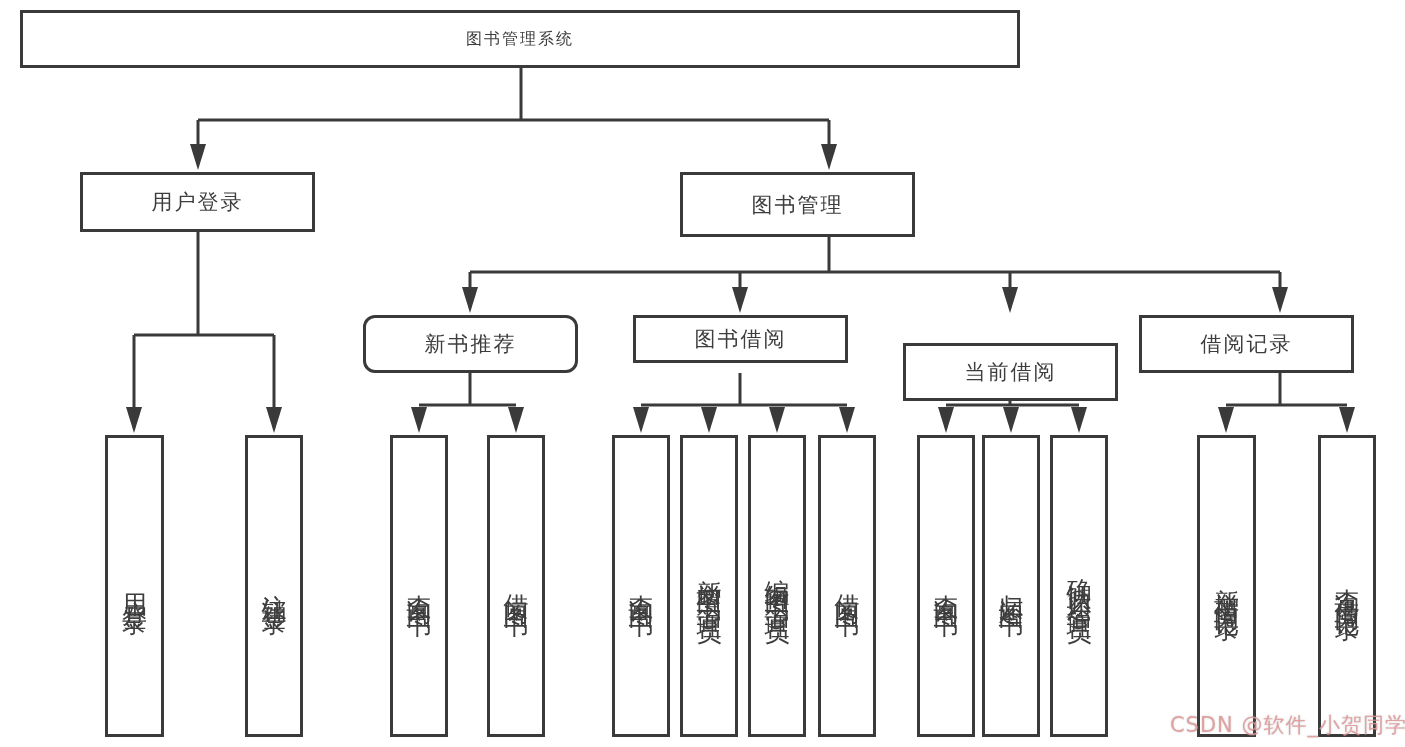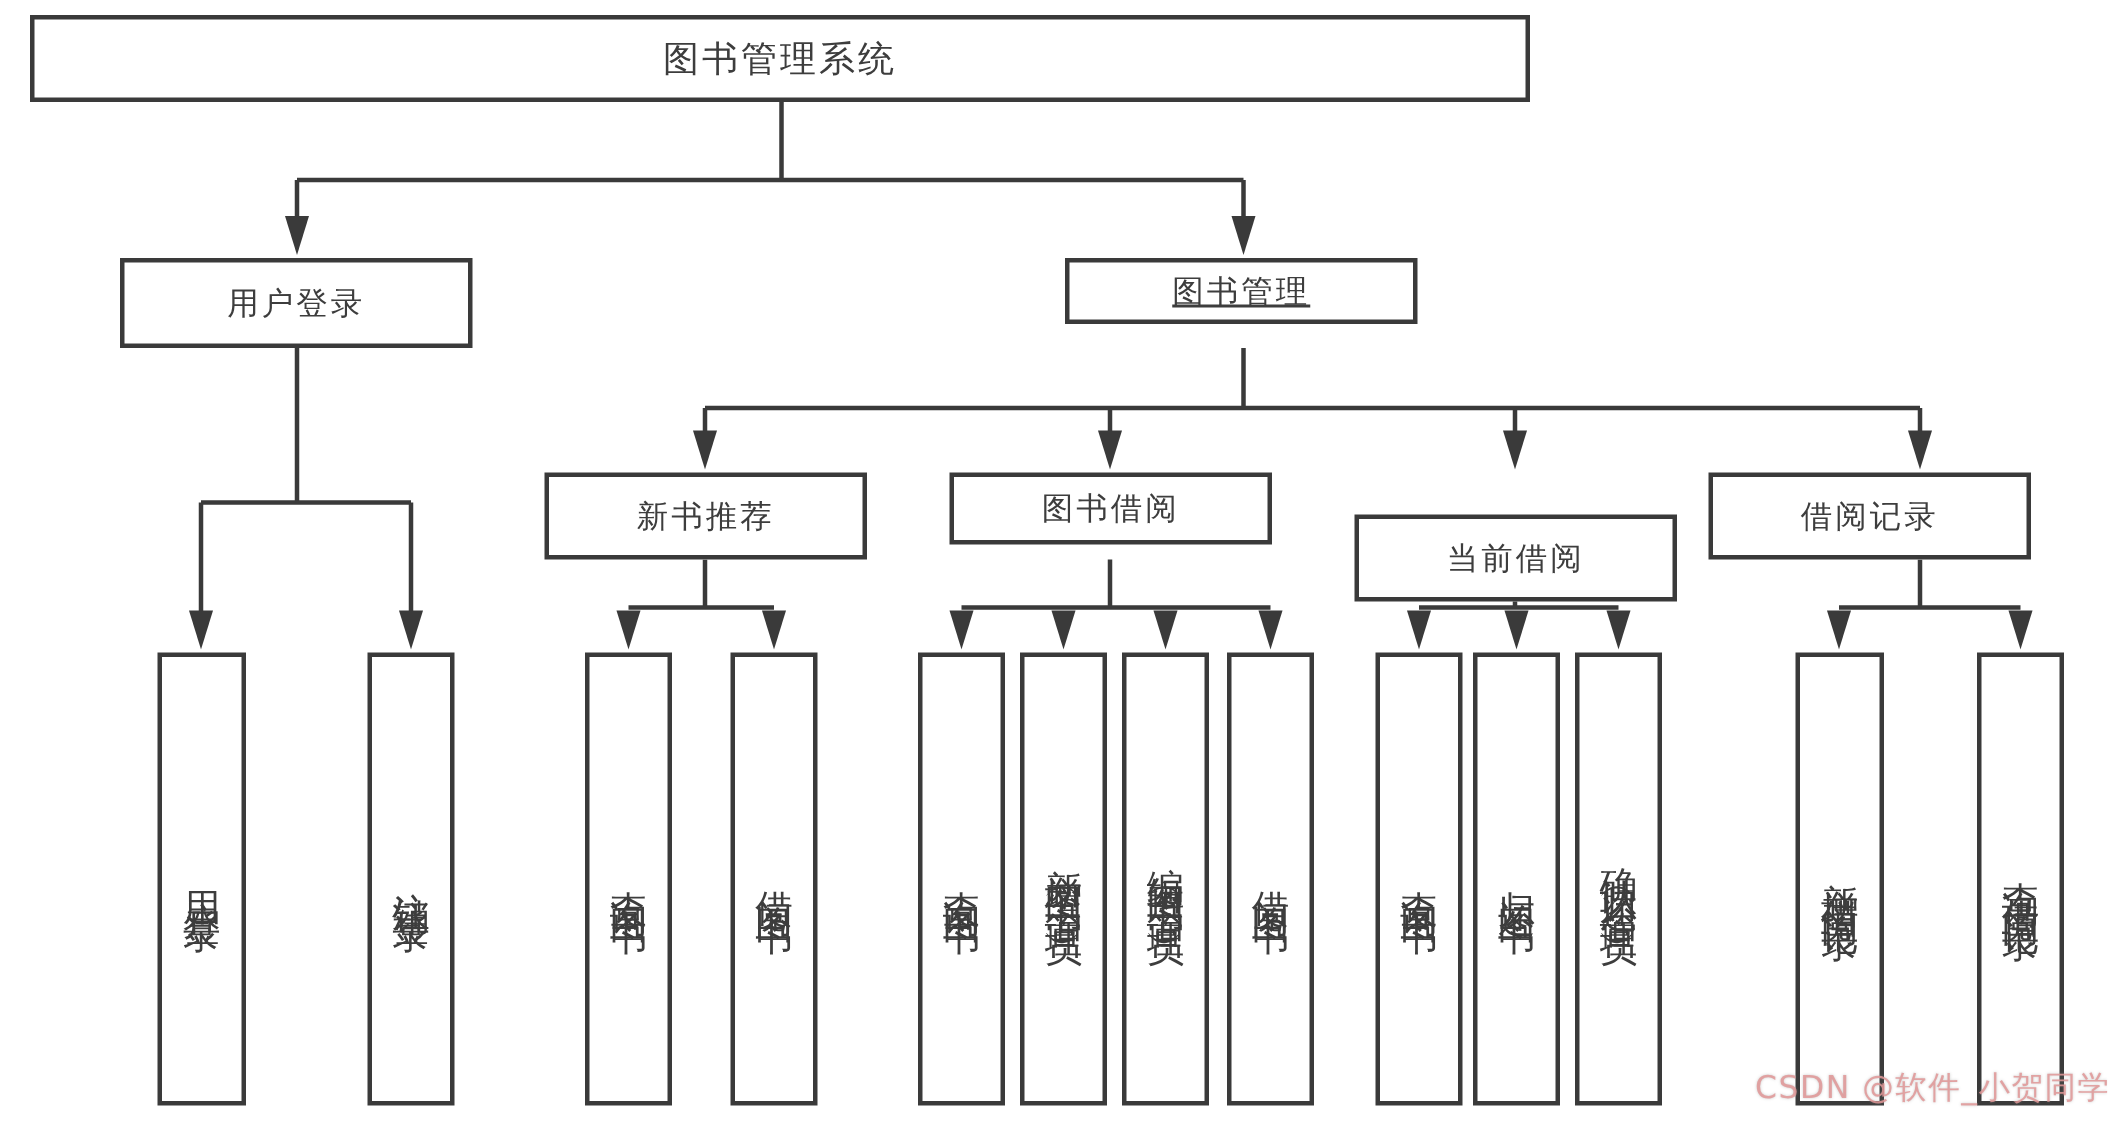--- a/index.html
+++ b/index.html
@@ -18,21 +18,21 @@
     background:#ffffff;
     display:flex;
     align-items:center;
     justify-content:center;
   }
   .hnode{
     font-size:21px;
     letter-spacing:2px;
     white-space:nowrap;
   }
-  .root{font-size:24px;}
+  .root{font-size:16px;}
   .leaf{
     width:58px;height:302px;top:435px;
   }
   .leaf .vtext{
     writing-mode:vertical-rl;
     text-orientation:mixed;
     font-size:25px;
     letter-spacing:6px;
     line-height:1;
     white-space:nowrap;
@@ -94,25 +94,25 @@
     <polygon points="1339,407 1355,407 1347,433"></polygon>
   </svg>
 
   <div class="node hnode root" style="left:20px;top:10px;width:1000px;height:58px;">
     <span>图书管理系统</span>
   </div>
 
   <div class="node hnode" style="left:80px;top:172px;width:235px;height:60px;">
     <span>用户登录</span>
   </div>
-  <div class="node hnode" style="left:710px;top:172px;width:235px;height:44px;text-decoration:underline;">
+  <div class="node hnode" style="left:680px;top:172px;width:235px;height:65px;">
     <span>图书管理</span>
   </div>
 
-  <div class="node hnode" style="left:363px;top:315px;width:215px;height:58px;">
+  <div class="node hnode" style="left:363px;top:315px;width:215px;height:58px;border-radius:12px;">
     <span>新书推荐</span>
   </div>
   <div class="node hnode" style="left:633px;top:315px;width:215px;height:48px;">
     <span>图书借阅</span>
   </div>
   <div class="node hnode" style="left:903px;top:315px;width:215px;height:58px;margin-top:28px;">
     <span>当前借阅</span>
   </div>
   <div class="node hnode" style="left:1139px;top:315px;width:215px;height:58px;">
     <span>借阅记录</span>

